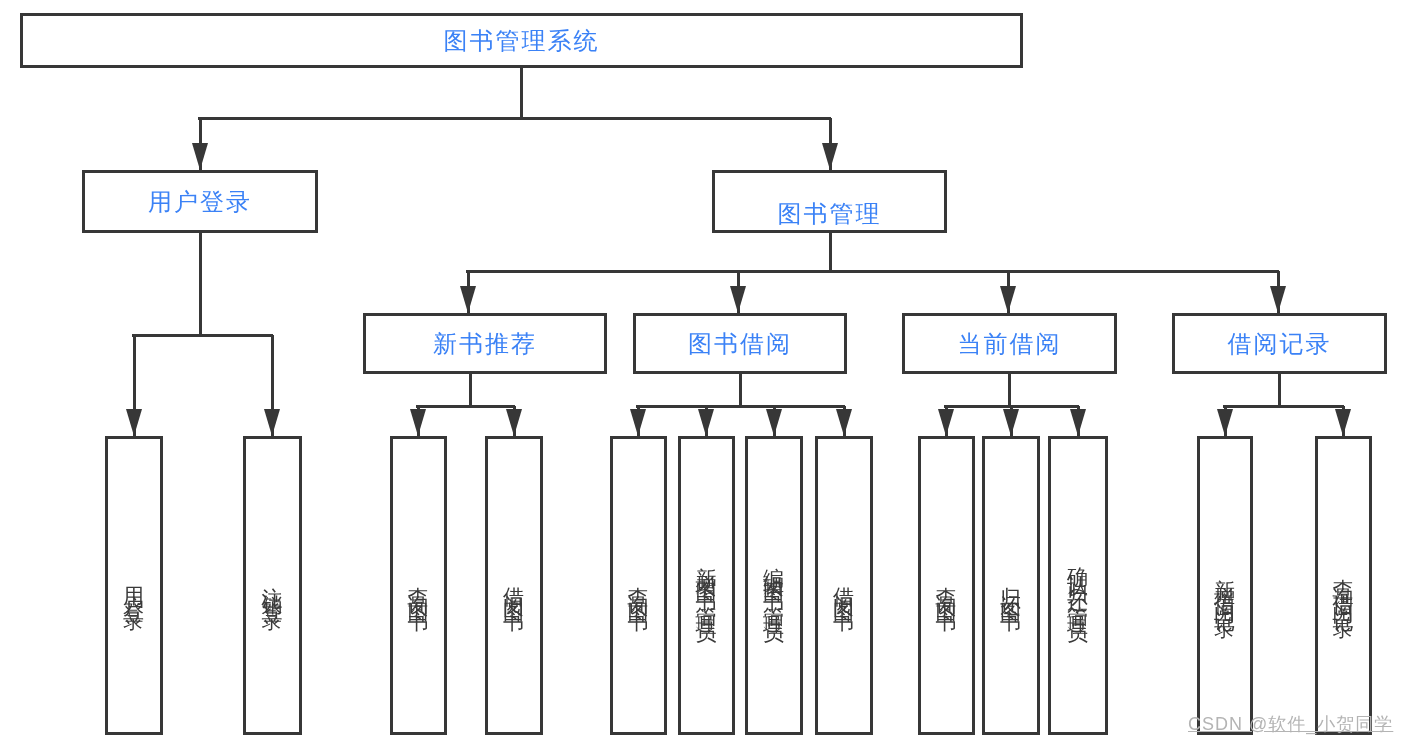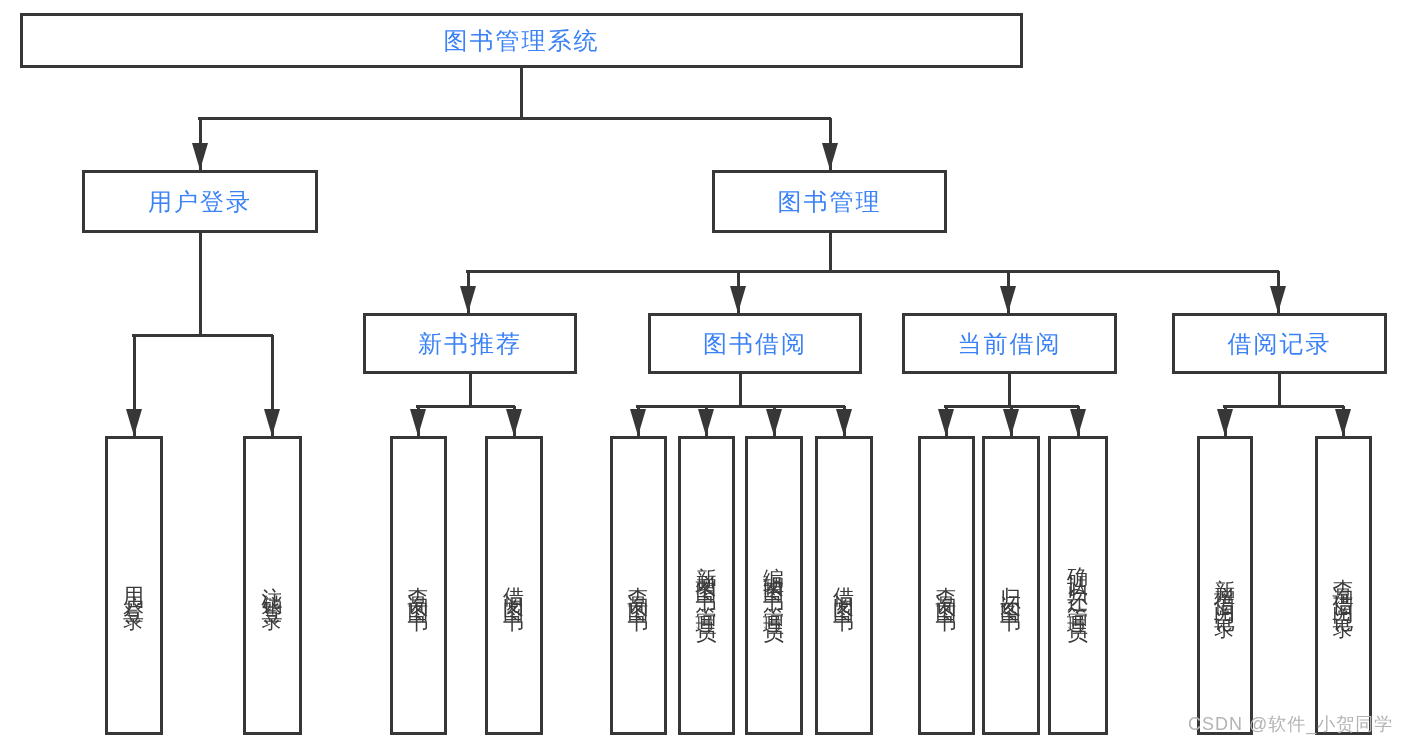--- a/index.html
+++ b/index.html
@@ -65,42 +65,43 @@
   }
   #watermark {
     position: absolute;
     left: 1188px;
     top: 712px;
     font-size: 18px;
     color: #b4b4b4;
     letter-spacing: 1px;
     z-index: 5;
     white-space: nowrap;
+    text-decoration: underline;
   }
 </style>
 </head>
 <body>
 
 <div id="stage">
 
   <div class="hbox" style="left:20px; top:13px; width:1003px; height:55px;">
     <span>图书管理系统</span>
   </div>
 
   <div class="hbox" style="left:82px; top:170px; width:236px; height:63px;">
     <span>用户登录</span>
   </div>
-  <div class="hbox" style="left:712px; top:170px; width:235px; height:63px;">
+  <div class="hbox" style="left:712px; top:170px; width:235px; height:63px;align-items:flex-end;">
     <span>图书管理</span>
   </div>
 
-  <div class="hbox" style="left:363px; top:313px; width:214px; height:61px;">
+  <div class="hbox" style="left:363px; top:313px; width:244px; height:61px;">
     <span>新书推荐</span>
   </div>
-  <div class="hbox" style="left:633px; top:313px; width:214px; height:61px;margin-left:15px;">
+  <div class="hbox" style="left:633px; top:313px; width:214px; height:61px;">
     <span>图书借阅</span>
   </div>
   <div class="hbox" style="left:902px; top:313px; width:215px; height:61px;text-align:center;">
     <span>当前借阅</span>
   </div>
   <div class="hbox" style="left:1172px; top:313px; width:215px; height:61px;">
     <span>借阅记录</span>
   </div>
 
   <div class="vbox" style="left:105px; width:58px;">

